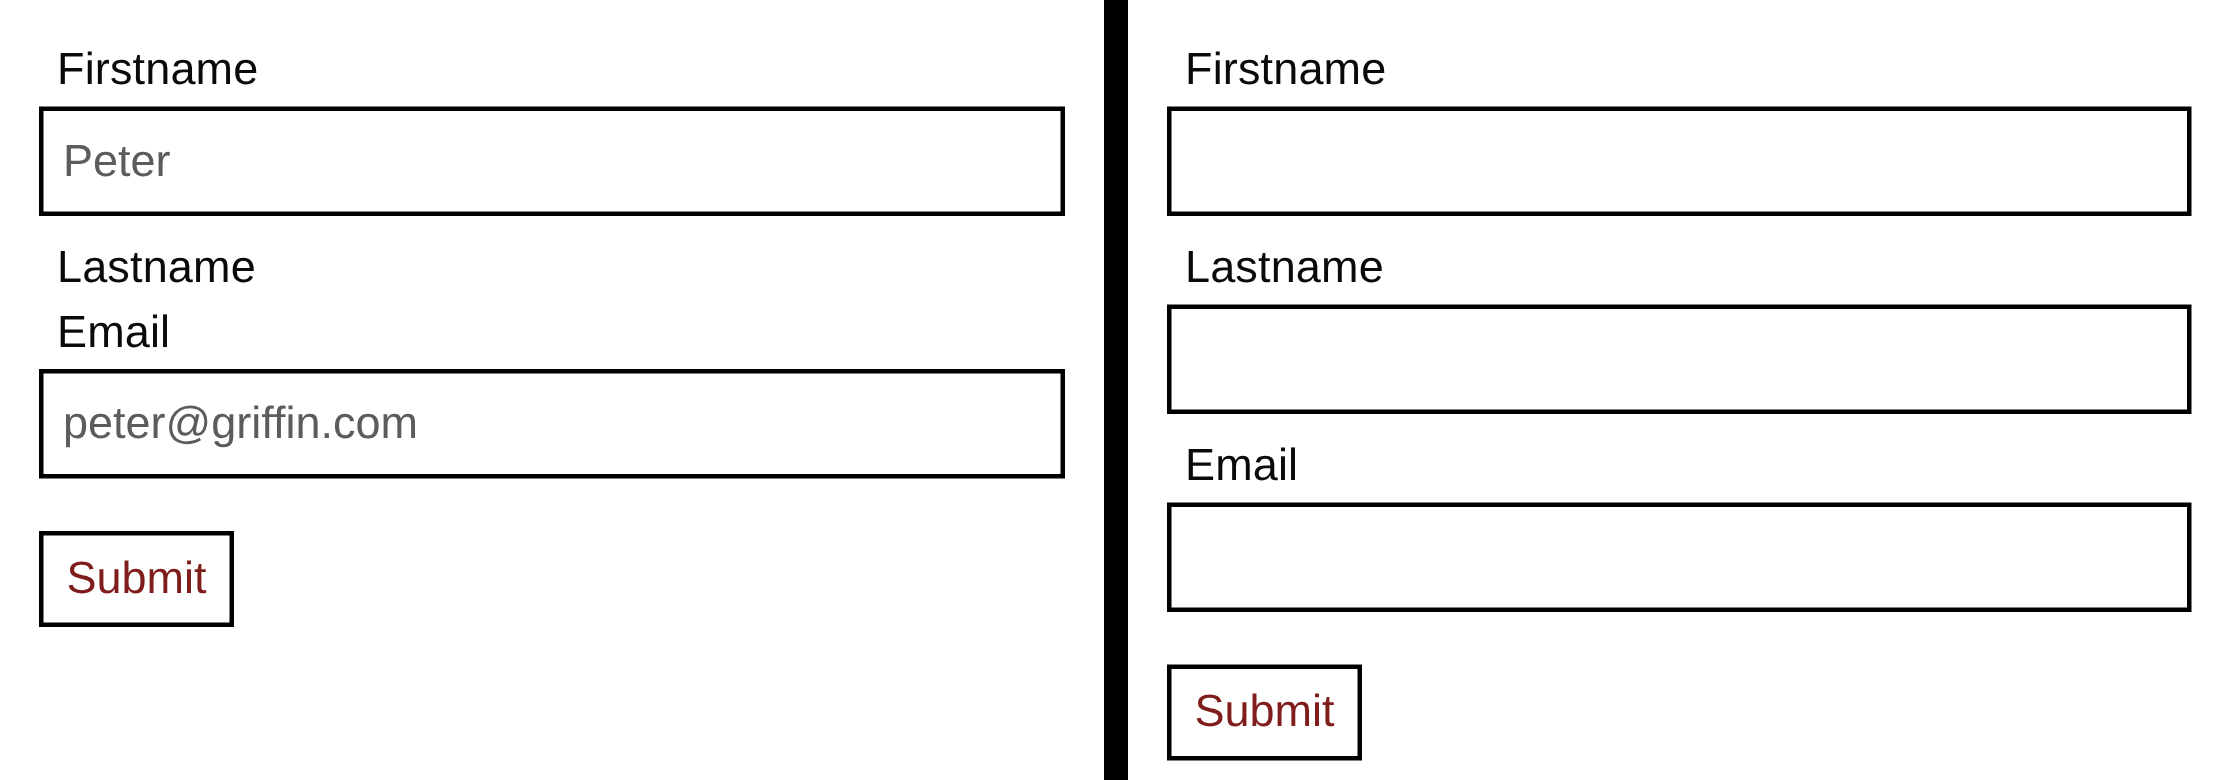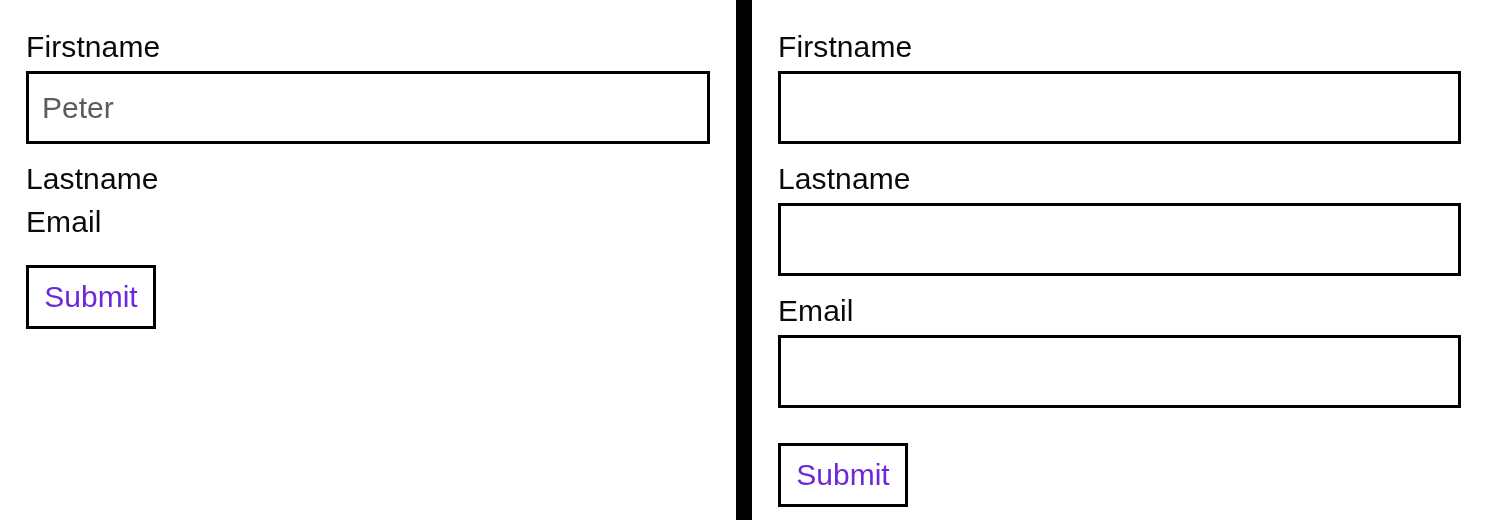--- a/index.html
+++ b/index.html
@@ -42,21 +42,21 @@
     padding-top: 28px;
   }
 
   .field-label {
     display: block;
     font-size: 30px;
     line-height: 38px;
     color: #0a0a0a;
     font-family: "Liberation Sans", sans-serif;
     letter-spacing: 0.1px;
-    margin: 0 0 5px 0;
+    margin: 0 0 5px 12px;
     white-space: nowrap;
   }
 
   .text-input {
     display: block;
     box-sizing: border-box;
     width: 100%;
     height: 73px;
     margin: 0 0 16px 0;
     padding: 0 13px;
@@ -82,21 +82,21 @@
 
   .submit-button {
     display: inline-block;
     box-sizing: border-box;
     width: 130px;
     height: 64px;
     padding: 0;
     border: 3px solid #000000;
     border-radius: 0;
     background: #ffffff;
-    color: #6d28d9;
+    color: #7f1d1d;
     font-family: "Liberation Sans", sans-serif;
     font-size: 30px;
     line-height: 56px;
     text-align: center;
     cursor: pointer;
   }
 </style>
 </head>
 <body>
 
@@ -104,20 +104,21 @@
 
   <div class="panel panel-left">
     <form class="form">
 
       <label class="field-label">Firstname</label>
       <input class="text-input" type="text" placeholder="Peter" style="">
 
       <label class="field-label">Lastname</label>
 
       <label class="field-label">Email</label>
+      <input class="text-input" type="text" placeholder="peter@griffin.com" style="">
 
       <div class="spacer-before-submit"></div>
 
       <button type="submit" class="submit-button">Submit</button>
     </form>
   </div>
 
   <div class="divider"></div>
 
   <div class="panel panel-right">

